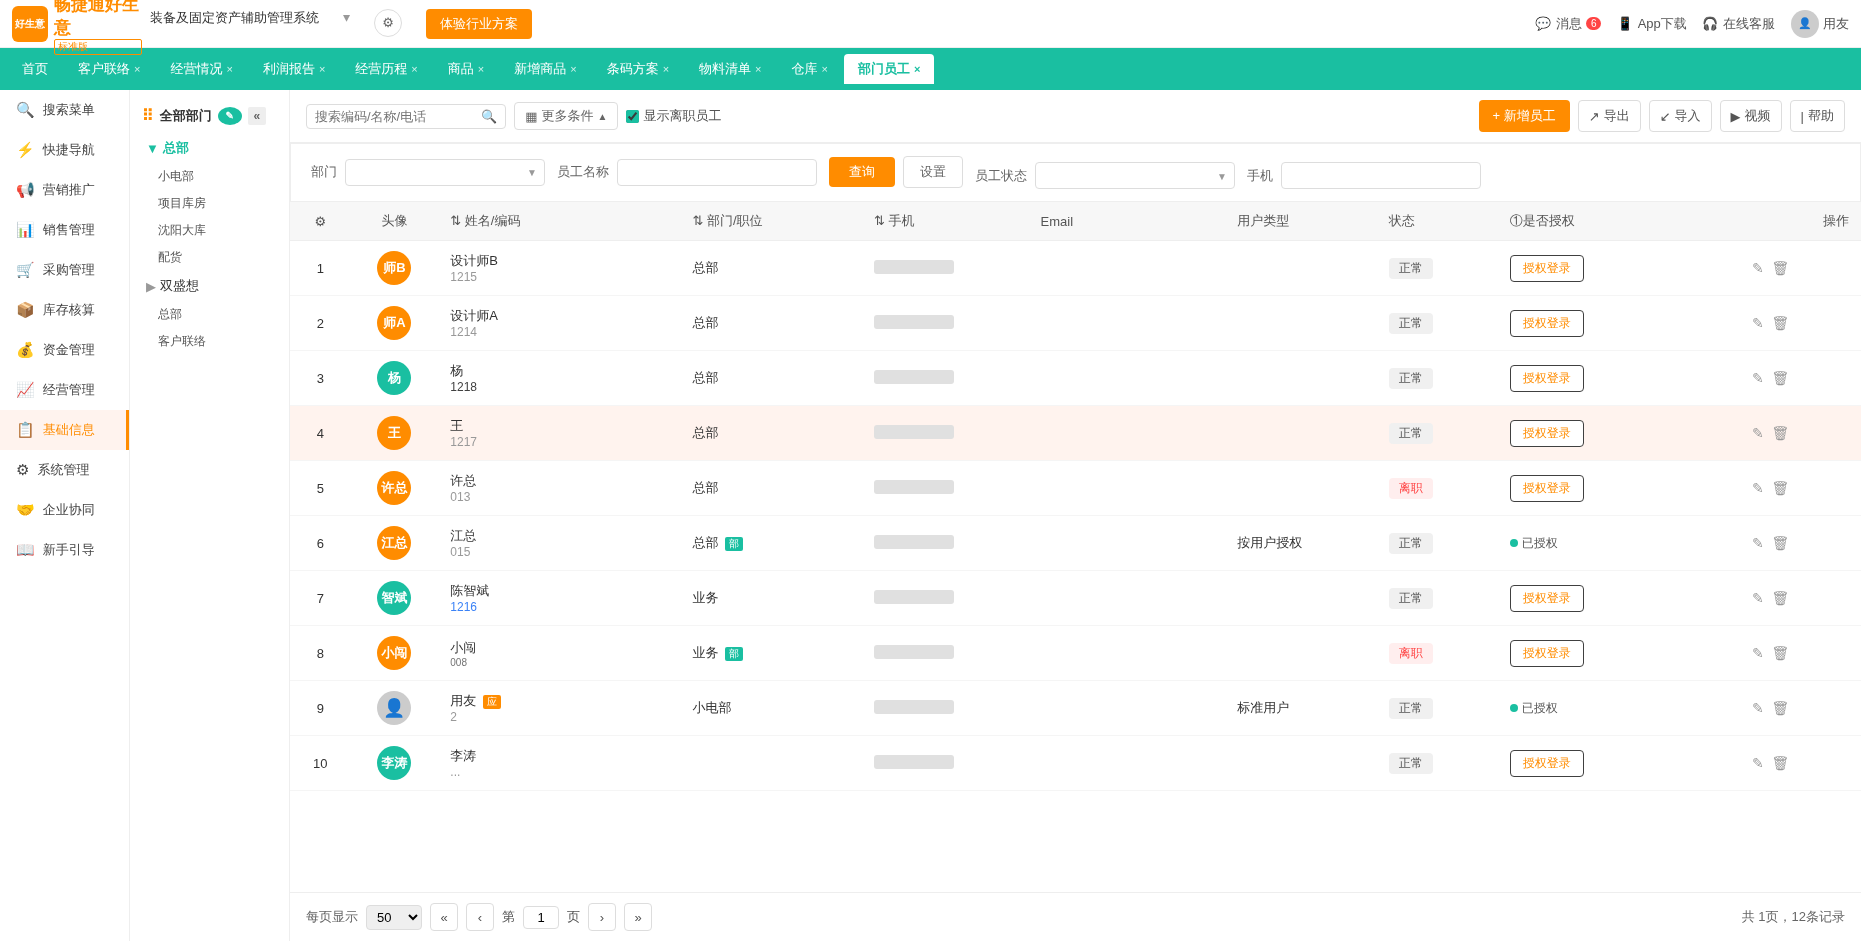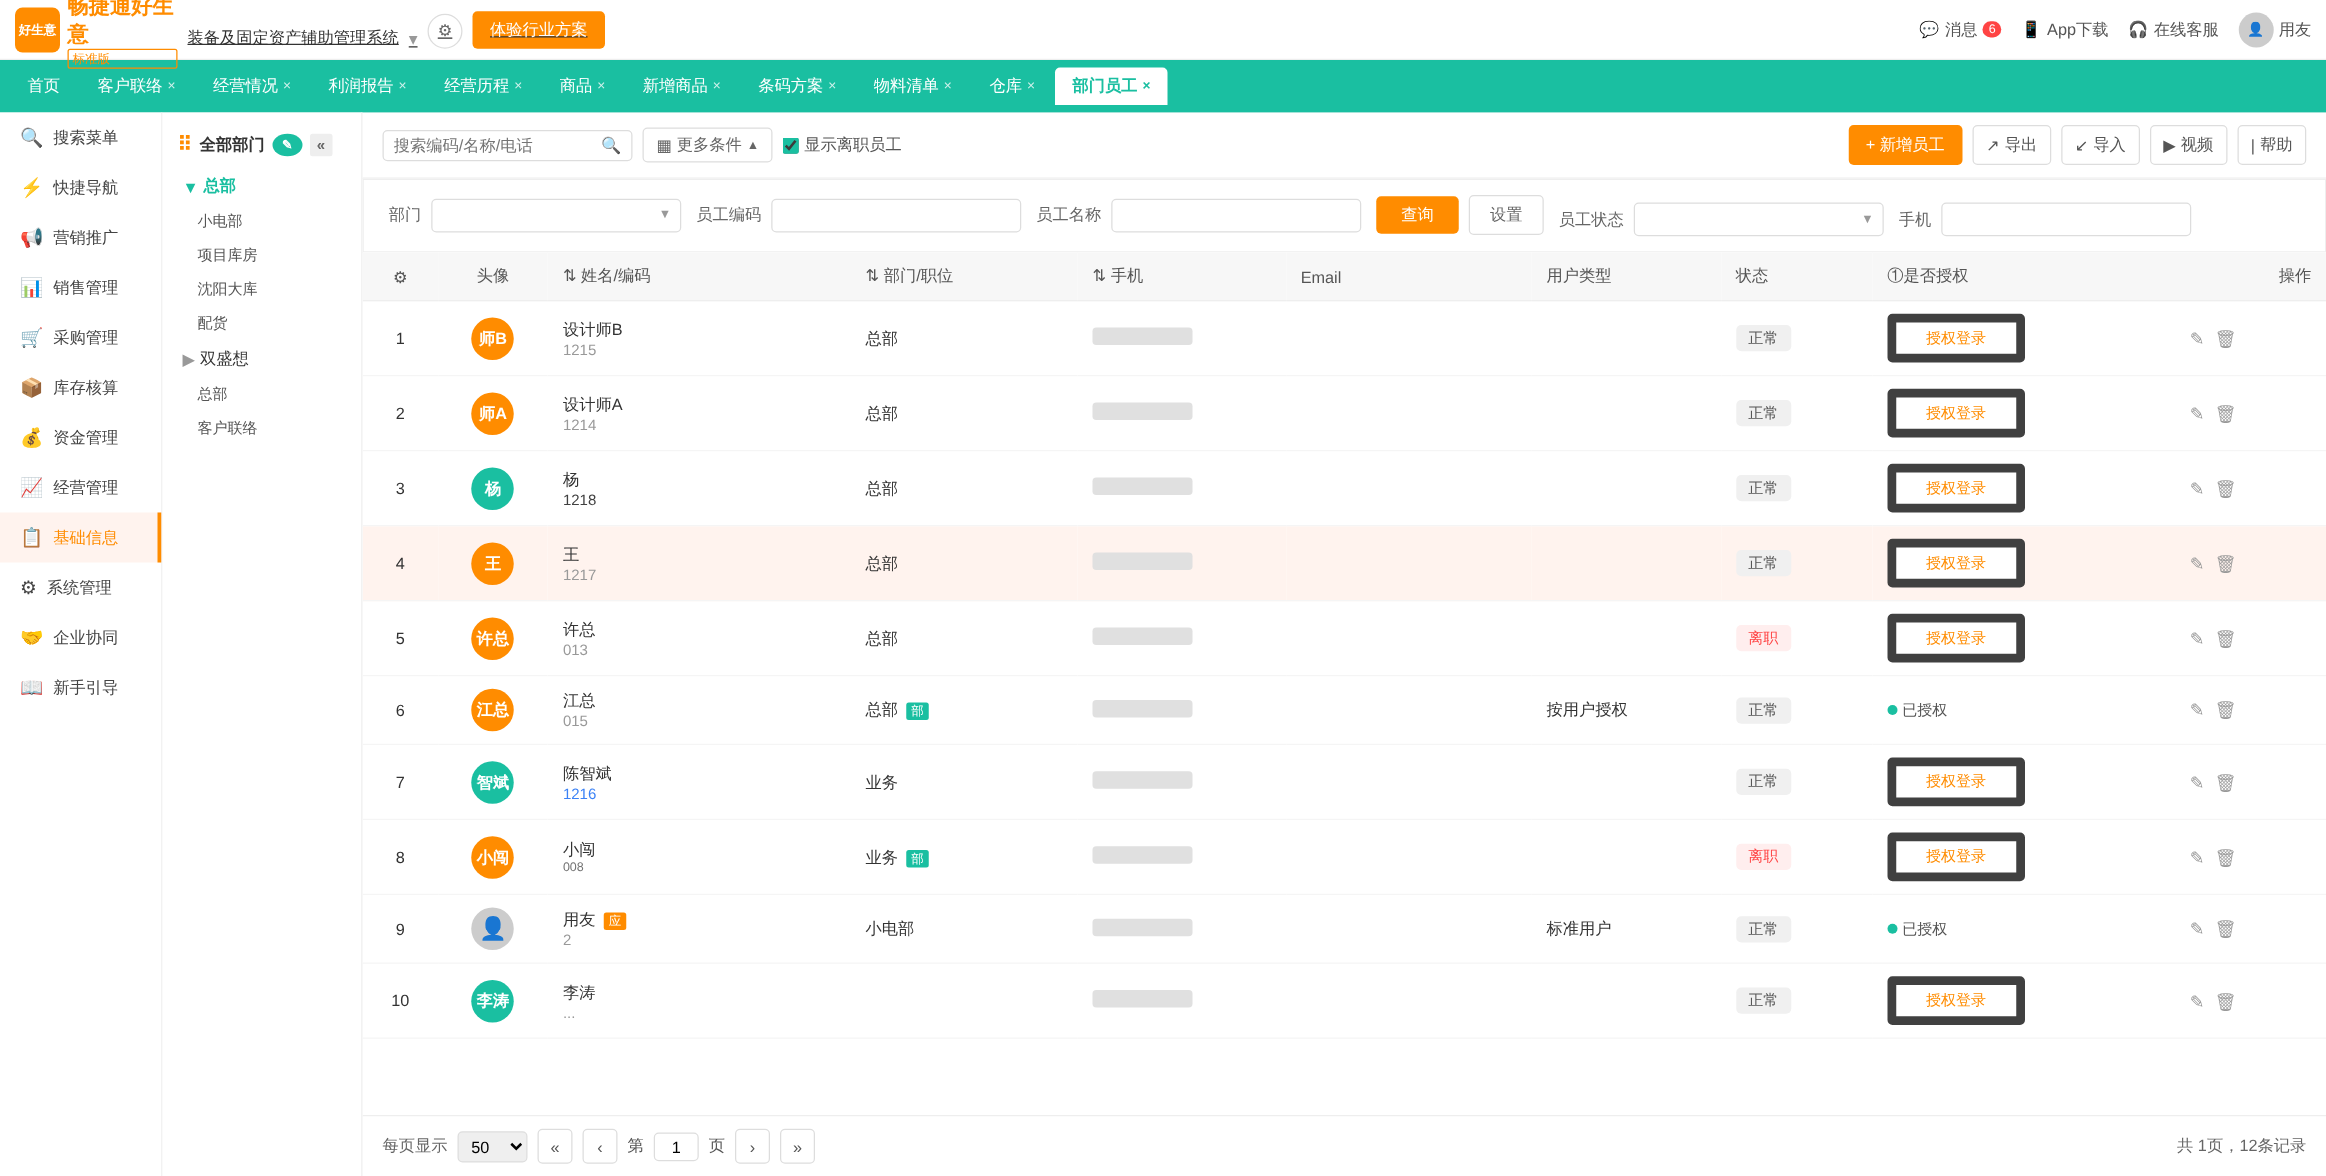--- a/index.html
+++ b/index.html
@@ -3,21 +3,21 @@
   <meta charset="utf-8">
   <style>
     * { box-sizing: border-box; margin: 0; padding: 0; font-family: 'Microsoft YaHei', sans-serif; font-size: 13px; }
     body { background: #f5f5f5; overflow-x: hidden; }
 
     
     .top-bar { display: flex; align-items: center; background: #fff; height: 48px; padding: 0 12px; border-bottom: 1px solid #eee; }
     .logo-area { display: flex; align-items: center; gap: 6px; width: 130px; }
     .logo-icon { width: 36px; height: 36px; background: #ff8c00; border-radius: 6px; display: flex; align-items: center; justify-content: center; color: #fff; font-size: 10px; font-weight: bold; flex-shrink: 0; }
     .logo-badge { font-size: 10px; color: #ff8c00; border: 1px solid #ff8c00; border-radius: 2px; padding: 0 3px; }
-    .top-bar-title { flex: 1; font-size: 13px; color: #333; padding-left: 8px; display: flex; align-items: flex-end; gap: 8px; text-decoration: underline; }
+    .top-bar-title { flex: 1; font-size: 13px; color: #333; padding-left: 8px; display: flex; align-items: flex-start; gap: 24px; }
     .top-bar-title span { font-size: 13px; }
     .gear-btn { width: 28px; height: 28px; border-radius: 50%; border: 1px solid #ddd; display: flex; align-items: center; justify-content: center; cursor: pointer; color: #666; }
     .trial-btn { background: #ff8c00; color: #fff; border: none; border-radius: 4px; padding: 6px 14px; cursor: pointer; font-size: 13px; }
     .top-right { display: flex; align-items: center; gap: 16px; margin-left: auto; }
     .top-right-item { display: flex; align-items: center; gap: 4px; color: #555; cursor: pointer; font-size: 13px; }
     .badge-red { background: #f44; color: #fff; border-radius: 10px; font-size: 10px; padding: 1px 5px; }
     .user-avatar-top { width: 28px; height: 28px; border-radius: 50%; background: #ccc; display: flex; align-items: center; justify-content: center; color: #fff; font-size: 11px; }
 
     
     .nav-tabs { display: flex; align-items: center; background: #1abfa1; height: 42px; padding: 0 8px; gap: 2px; overflow-x: auto; }
@@ -67,21 +67,21 @@
     
     .table-wrap { flex: 1; overflow-y: auto; background: #fff; }
     table { width: 100%; border-collapse: collapse; }
     thead tr { background: #f7f7f7; }
     th { padding: 10px 12px; text-align: left; color: #555; font-weight: normal; font-size: 13px; border-bottom: 1px solid #eee; white-space: nowrap; }
     td { padding: 10px 12px; border-bottom: 1px solid #f5f5f5; font-size: 13px; color: #333; vertical-align: middle; }
     tr.highlighted td { background: #fff3ee; }
     .avatar-circle { width: 34px; height: 34px; border-radius: 50%; display: flex; align-items: center; justify-content: center; color: #fff; font-size: 13px; font-weight: bold; flex-shrink: 0; }
     .status-normal { display: inline-block; background: #f0f0f0; color: #555; border-radius: 4px; padding: 2px 10px; font-size: 12px; }
     .status-resign { display: inline-block; background: #ffeeee; color: #f44; border-radius: 4px; padding: 2px 10px; font-size: 12px; }
-    .btn-auth { border: 7px solid #404040; color: #ff8c00; background: #fff; border-radius: 4px; padding: 4px 24px; cursor: pointer; font-size: 12px; }
+    .btn-auth { border: 1px solid #404040; color: #ff8c00; background: #fff; border-radius: 4px; padding: 4px 12px; cursor: pointer; font-size: 12px; }
     .authorized { color: #555; font-size: 12px; display: flex; align-items: center; gap: 4px; text-align: center; }
     .authorized .dot { width: 8px; height: 8px; border-radius: 50%; background: #1abfa1; display: inline-block; }
     .op-icons { display: flex; gap: 8px; align-items: center; }
     .op-icon { color: #999; cursor: pointer; font-size: 14px; }
     .phone-blur { display: inline-block; width: 80px; height: 14px; background: #e0e0e0; border-radius: 3px; }
     .dept-badge { display: inline-block; background: #1abfa1; color: #fff; border-radius: 2px; font-size: 10px; padding: 0 4px; margin-left: 3px; }
     .dept-badge-orange { background: #ff8c00; }
 
     
     .pagination { display: flex; align-items: center; padding: 10px 16px; background: #fff; border-top: 1px solid #eee; gap: 8px; font-size: 13px; color: #555; }
@@ -307,24 +307,20 @@
 
     <div class="advanced-filter">
       <div class="filter-group">
         <div class="filter-row">
           <label class="filter-label">部门</label>
           <div class="filter-select-wrap">
             <select class="filter-select">
               <option value=""></option>
             </select>
           </div>
-        </div>
-        <div class="filter-row">
-          <label class="filter-label">员工编码</label>
-          <input class="filter-input" type="text" style="">
         </div>
         <div class="filter-row">
           <label class="filter-label">员工名称</label>
           <input class="filter-input" type="text" style="">
         </div>
         <div class="filter-actions">
           <button class="btn-query">查询</button>
           <button class="btn-set">设置</button>
         </div>
       </div>

